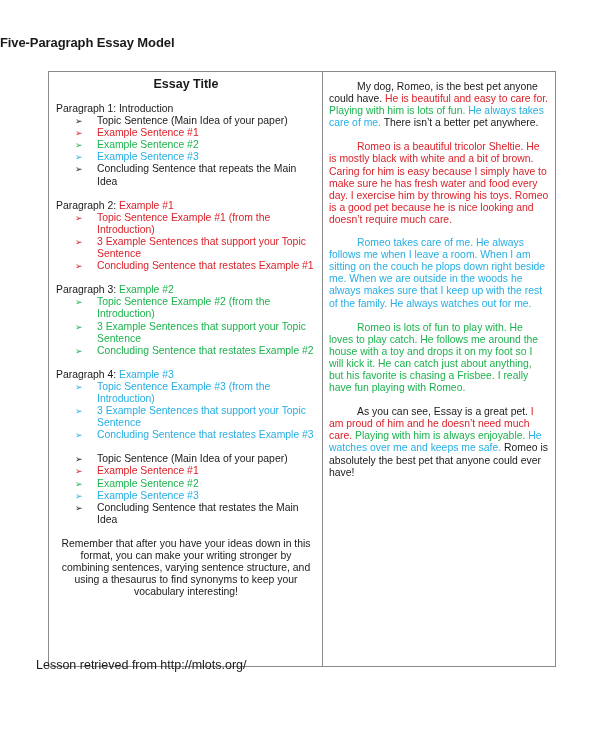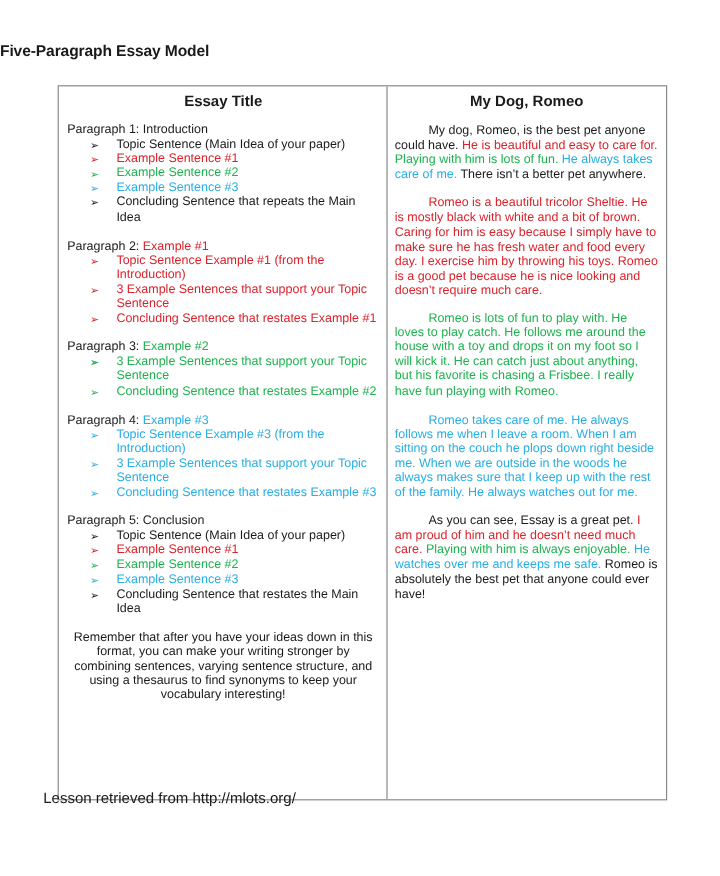--- a/index.html
+++ b/index.html
@@ -76,55 +76,53 @@
         <ul class="bullets red">
           <li><span class="arrow">➢</span><span>Topic Sentence Example #1 (from the Introduction)</span></li>
           <li><span class="arrow">➢</span><span>3 Example Sentences that support your Topic Sentence</span></li>
           <li><span class="arrow">➢</span><span>Concluding Sentence that restates Example #1</span></li>
         </ul>
       </div>
 
       <div class="para-block">
         <div class="para-heading"><span class="black">Paragraph 3: </span><span class="green">Example #2</span></div>
         <ul class="bullets green">
-          <li><span class="arrow">➢</span></li>
+          <li><span class="arrow">➢</span><span>Topic Sentence Example #2 (from the Introduction)</span></li>
           <li><span class="arrow">➢</span><span>3 Example Sentences that support your Topic Sentence</span></li>
           <li><span class="arrow">➢</span><span>Concluding Sentence that restates Example #2</span></li>
         </ul>
       </div>
 
       <div class="para-block">
         <div class="para-heading"><span class="black">Paragraph 4: </span><span class="blue">Example #3</span></div>
         <ul class="bullets blue">
           <li><span class="arrow">➢</span><span>Topic Sentence Example #3 (from the Introduction)</span></li>
           <li><span class="arrow">➢</span><span>3 Example Sentences that support your Topic Sentence</span></li>
           <li><span class="arrow">➢</span><span>Concluding Sentence that restates Example #3</span></li>
         </ul>
       </div>
 
       <div class="para-block">
-        <div class="para-heading black"><span>Paragraph 5: </span><span>Conclusion</span></div>
         <ul class="bullets">
           <li class="black"><span class="arrow">➢</span><span>Topic Sentence (Main Idea of your paper)</span></li>
           <li class="red"><span class="arrow">➢</span><span>Example Sentence #1</span></li>
           <li class="green"><span class="arrow">➢</span><span>Example Sentence #2</span></li>
           <li class="blue"><span class="arrow">➢</span><span>Example Sentence #3</span></li>
           <li class="black"><span class="arrow">➢</span><span>Concluding Sentence that restates the Main Idea</span></li>
         </ul>
       </div>
 
       <div class="reminder black">Remember that after you have your ideas down in this format, you can make your writing stronger by combining sentences, varying sentence structure, and using a thesaurus to find synonyms to keep your vocabulary interesting!</div>
     </div>
   </div>
 
   <div class="col-right">
-    <div class="col-head">My Dog, Romeo</div>
     <div class="right-body">
       <p class="essay-para"><span class="black">My dog, Romeo, is the best pet anyone could have. </span><span class="red">He is beautiful and easy to care for. </span><span class="green">Playing with him is lots of fun. </span><span class="blue">He always takes care of me. </span><span class="black">There isn’t a better pet anywhere.</span></p>
       <p class="essay-para p2 red">Romeo is a beautiful tricolor Sheltie. He is mostly black with white and a bit of brown. Caring for him is easy because I simply have to make sure he has fresh water and food every day. I exercise him by throwing his toys. Romeo is a good pet because he is nice looking and doesn’t require much care.</p>
+      <p class="essay-para blue">Romeo takes care of me. He always follows me when I leave a room. When I am sitting on the couch he plops down right beside me. When we are outside in the woods he always makes sure that I keep up with the rest of the family. He always watches out for me.</p>
       <p class="essay-para green">Romeo is lots of fun to play with. He loves to play catch. He follows me around the house with a toy and drops it on my foot so I will kick it. He can catch just about anything, but his favorite is chasing a Frisbee. I really have fun playing with Romeo.</p>
-      <p class="essay-para blue">Romeo takes care of me. He always follows me when I leave a room. When I am sitting on the couch he plops down right beside me. When we are outside in the woods he always makes sure that I keep up with the rest of the family. He always watches out for me.</p>
       <p class="essay-para"><span class="black">As you can see, Essay is a great pet. </span><span class="red">I am proud of him and he doesn’t need much care. </span><span class="green">Playing with him is always enjoyable. </span><span class="blue">He watches over me and keeps me safe. </span><span class="black">Romeo is absolutely the best pet that anyone could ever have!</span></p>
     </div>
   </div>
 </div>
 
 <div class="footer-note">Lesson retrieved from http://mlots.org/</div>
 
 </body></html>

